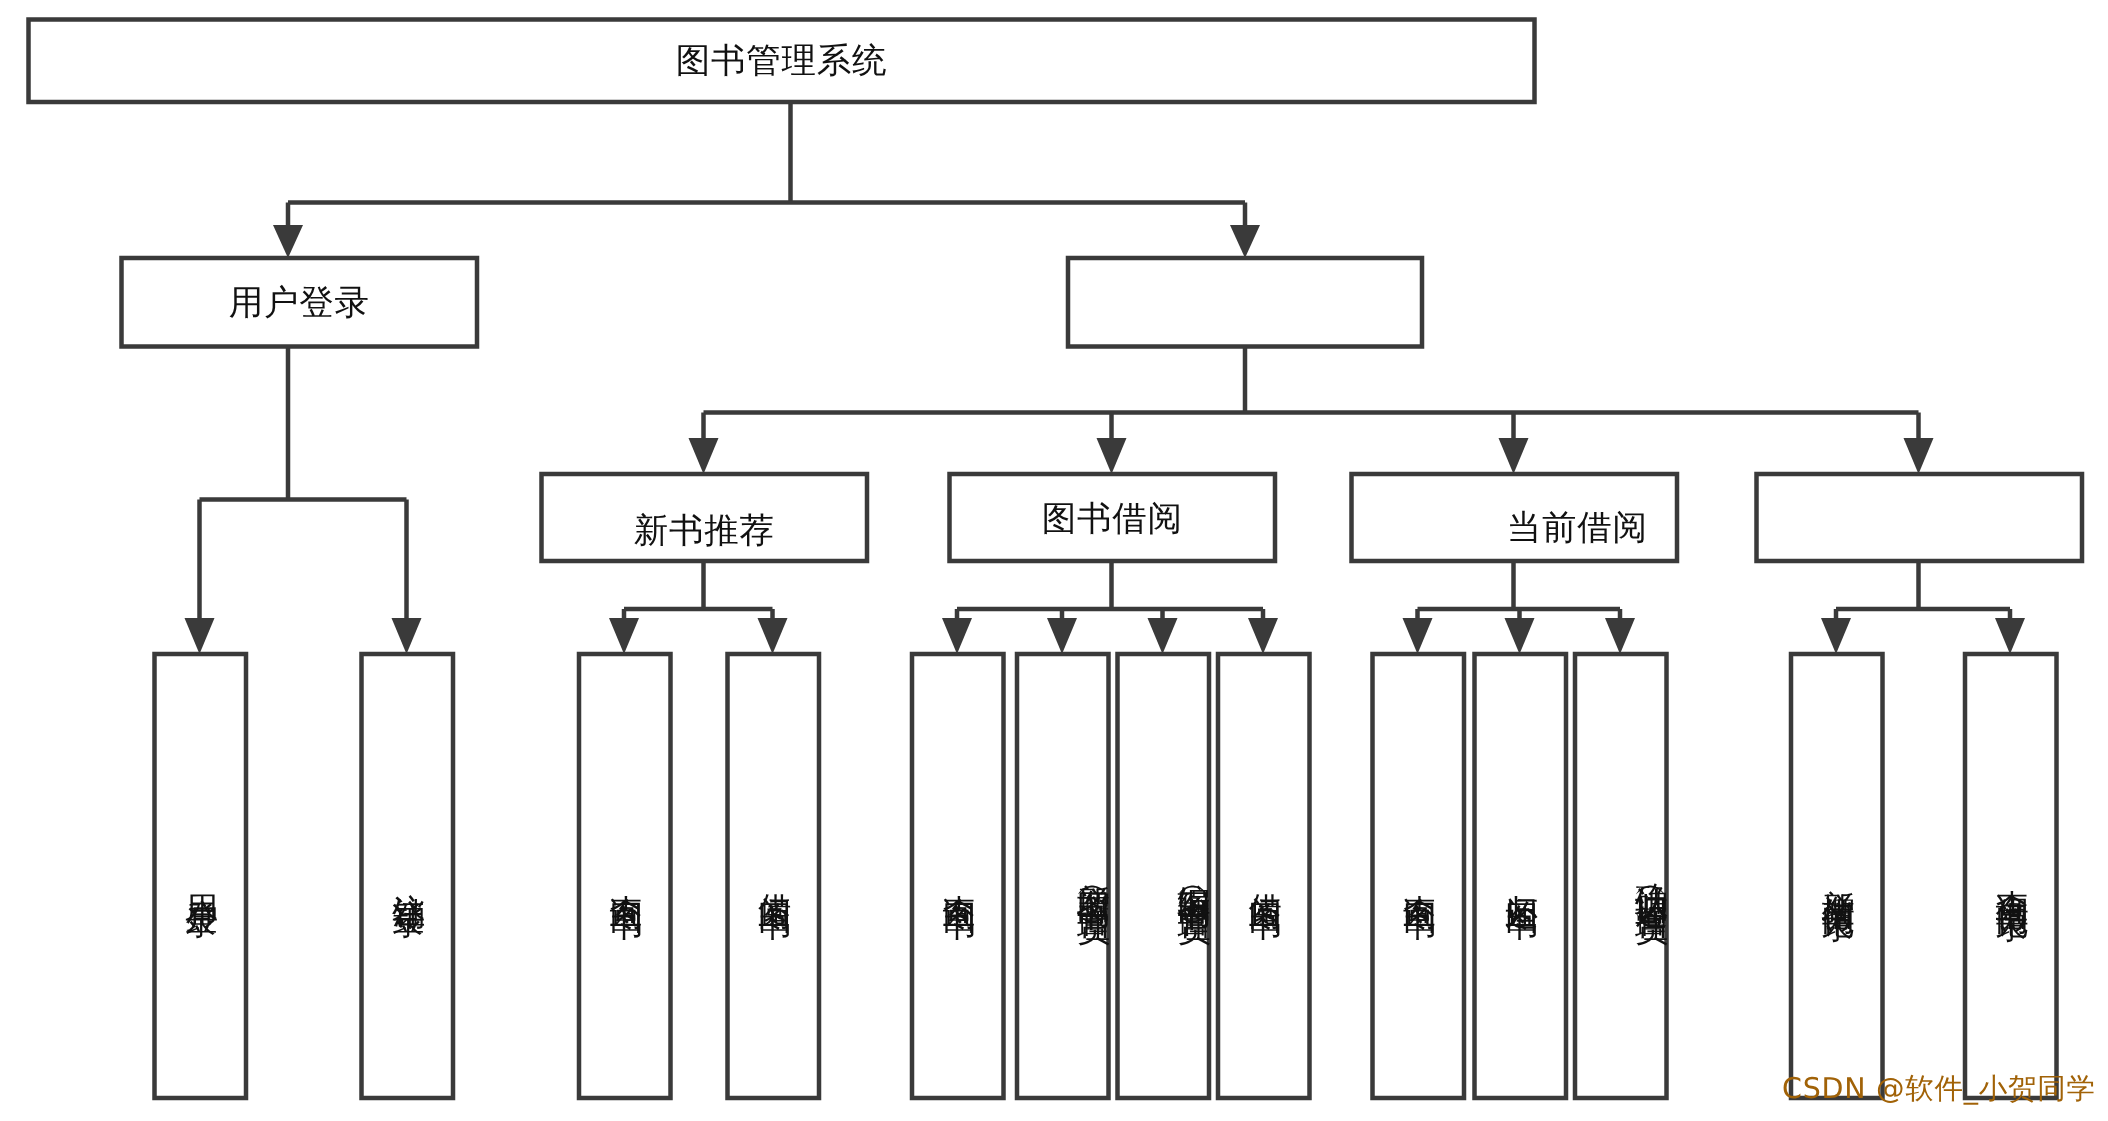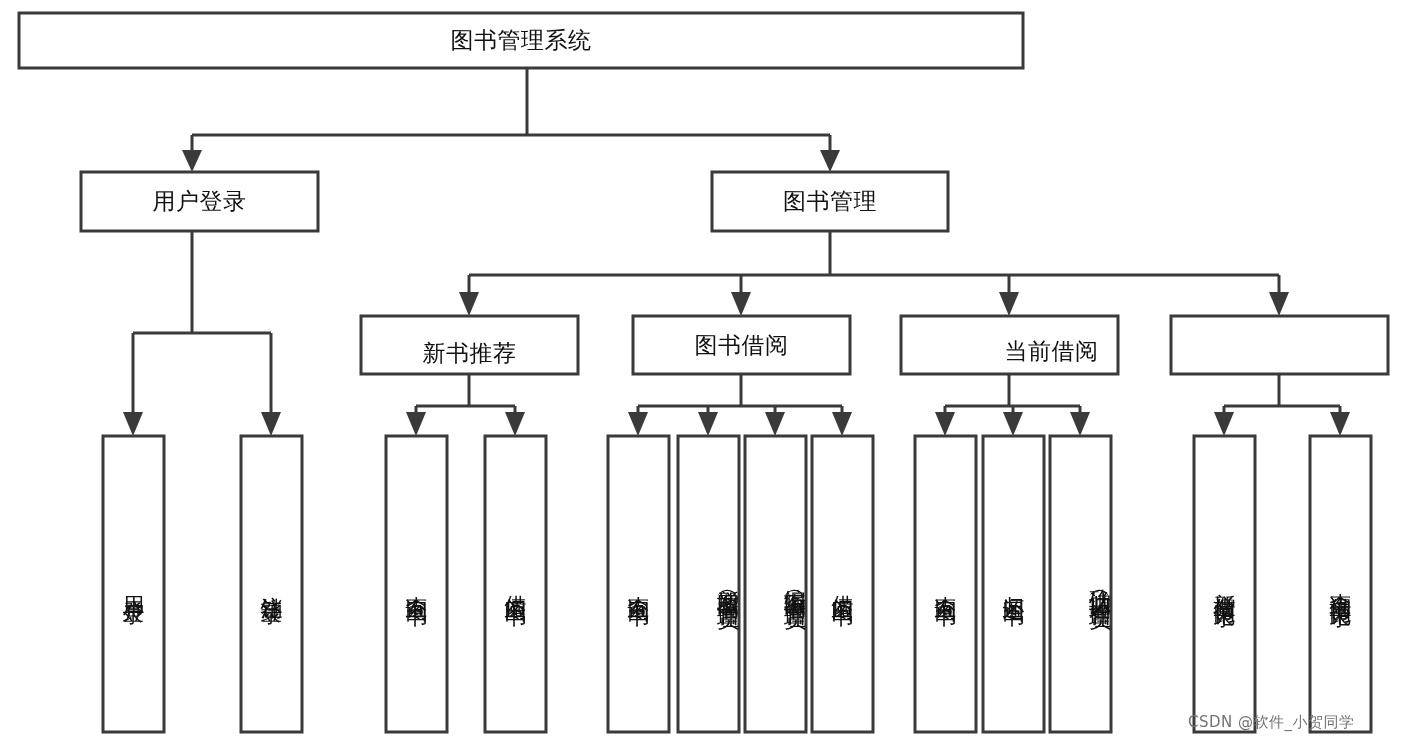--- a/index.html
+++ b/index.html
@@ -61,22 +61,22 @@
     text-orientation: upright;
     font-size: 22px;
     letter-spacing: 3px;
     line-height: 1;
     white-space: nowrap;
   }
   .watermark {
     position: absolute;
     left: 1188px;
     top: 713px;
-    font-size: 15px;
-    color: #737373;
+    font-size: 19px;
+    color: #a16207;
     font-family: "DejaVu Sans", "Liberation Sans", sans-serif;
     letter-spacing: 0.5px;
     white-space: nowrap;
   }
 </style>
 </head>
 <body>
 
 <div id="diagram-root">
 
@@ -181,21 +181,20 @@
     <rect class="node-box" x="983" y="436" width="61" height="296"></rect>
     <rect class="node-box" x="1050" y="436" width="61" height="296"></rect>
 
     <rect class="node-box" x="1194" y="436" width="61" height="296"></rect>
     <rect class="node-box" x="1310" y="436" width="61" height="296"></rect>
   </svg>
 
   <div class="node-label horizontal" style="left:19px; top:13px; width:1004px; height:55px;">图书管理系统</div>
 
   <div class="node-label horizontal" style="left:81px; top:172px; width:237px; height:59px;">用户登录</div>
-  <div class="node-label horizontal" style="left:712px; top:172px; width:236px; height:59px;">图书管理</div>
 
   <div class="node-label horizontal" style="left:361px; top:316px; width:217px; height:74px;">新书推荐</div>
   <div class="node-label horizontal" style="left:633px; top:316px; width:217px; height:58px;">图书借阅</div>
   <div class="node-label horizontal" style="left:943px; top:316px; width:217px; height:71px;text-align:right;">当前借阅</div>
 
   <div class="node-label vertical" style="left:103px; top:436px; width:61px; height:296px;">用户登录</div>
   <div class="node-label vertical" style="left:241px; top:436px; width:61px; height:296px;">注销登录</div>
 
   <div class="node-label vertical" style="left:386px; top:436px; width:61px; height:296px;">查询图书</div>
   <div class="node-label vertical" style="left:485px; top:436px; width:61px; height:296px;">借阅图书</div>

